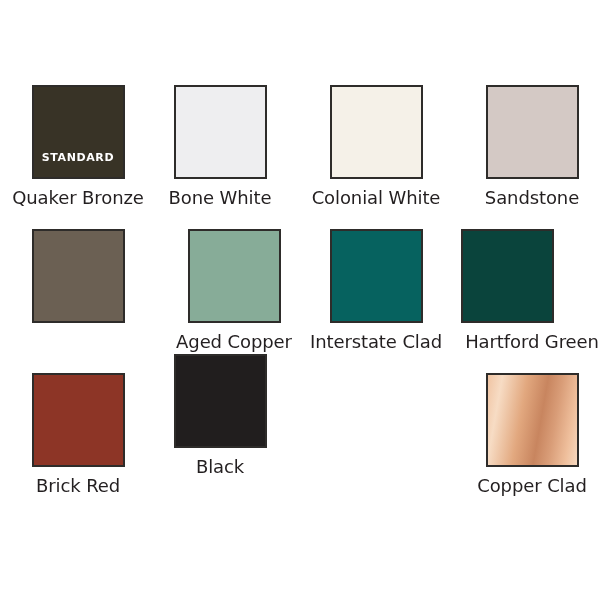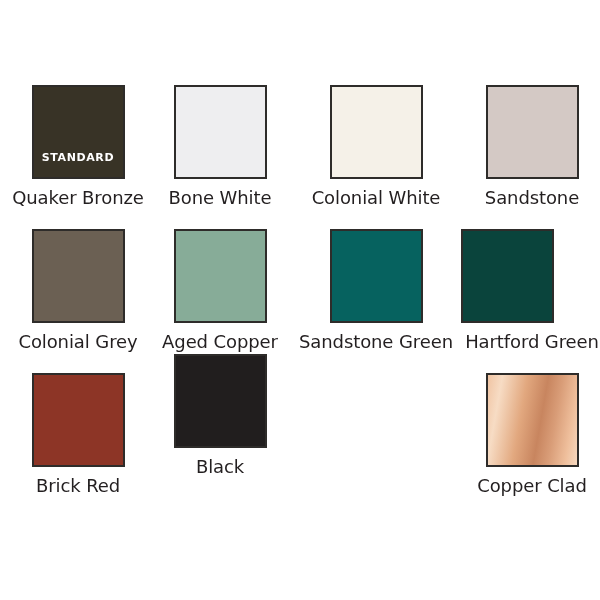--- a/index.html
+++ b/index.html
@@ -99,33 +99,32 @@
     <div class="swatch-cell col-4" style="left: 454px; top: 85px;">
       <div class="swatch-chip">
         <div class="chip-fill" style="background: rgb(212, 201, 197);"></div>
       </div>
       <div class="swatch-label">Sandstone</div>
     </div>
     <div class="swatch-cell col-1" style="left: 0px; top: 229px;">
       <div class="swatch-chip">
         <div class="chip-fill" style="background: rgb(107, 96, 83);"></div>
       </div>
-      <div class="swatch-label">Colonial Grey</div>
     </div>
-    <div class="swatch-cell col-2" style="left: 142px; top: 229px;">
+    <div class="swatch-cell col-2" style="left: 156px; top: 229px;">
       <div class="swatch-chip">
         <div class="chip-fill" style="background: rgb(135, 172, 152);"></div>
       </div>
       <div class="swatch-label">Aged Copper</div>
     </div>
     <div class="swatch-cell col-3" style="left: 298px; top: 229px;">
       <div class="swatch-chip">
         <div class="chip-fill" style="background: rgb(6, 98, 95);"></div>
       </div>
-      <div class="swatch-label">Sandstone Green</div>
+      <div class="swatch-label">Interstate Clad</div>
     </div>
     <div class="swatch-cell col-4 clipped-right" style="left: 454px; top: 229px;">
       <div class="swatch-chip">
         <div class="chip-fill" style="background: rgb(10, 68, 60);"></div>
       </div>
       <div class="swatch-label">Hartford Green</div>
     </div>
     <div class="swatch-cell col-1" style="left: 0px; top: 373px;">
       <div class="swatch-chip">
         <div class="chip-fill" style="background: rgb(141, 53, 38);"></div>

